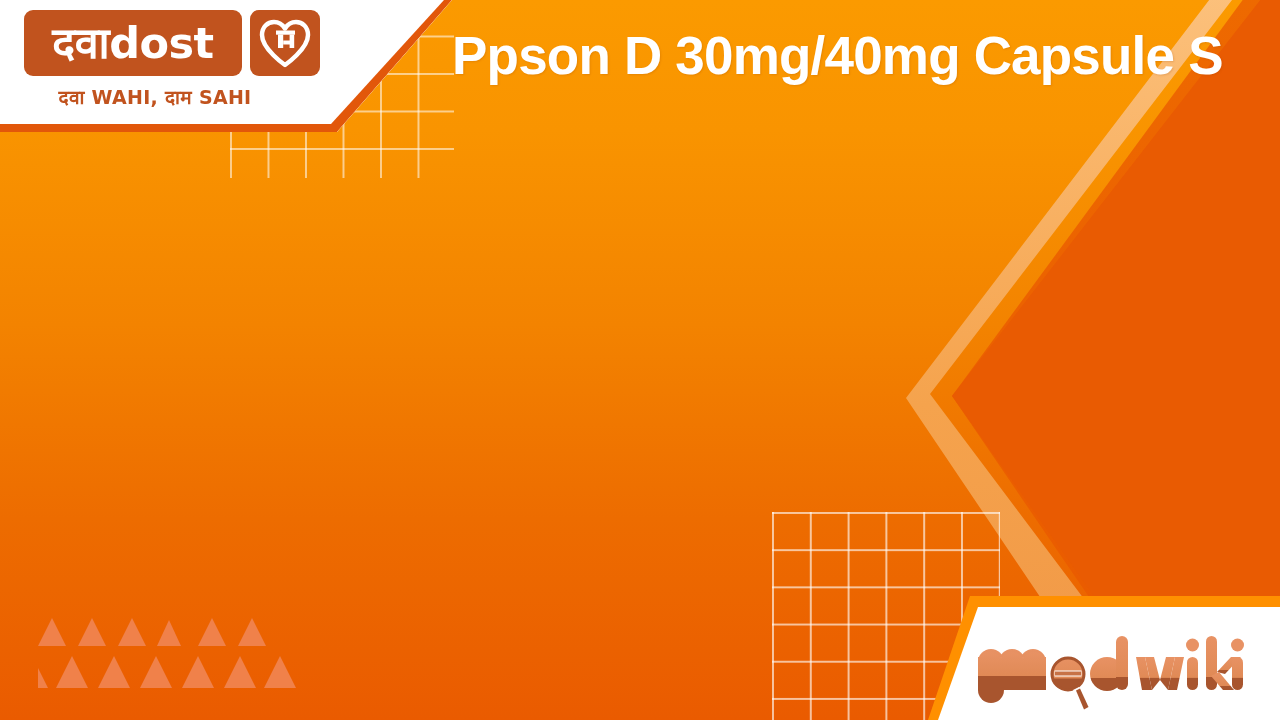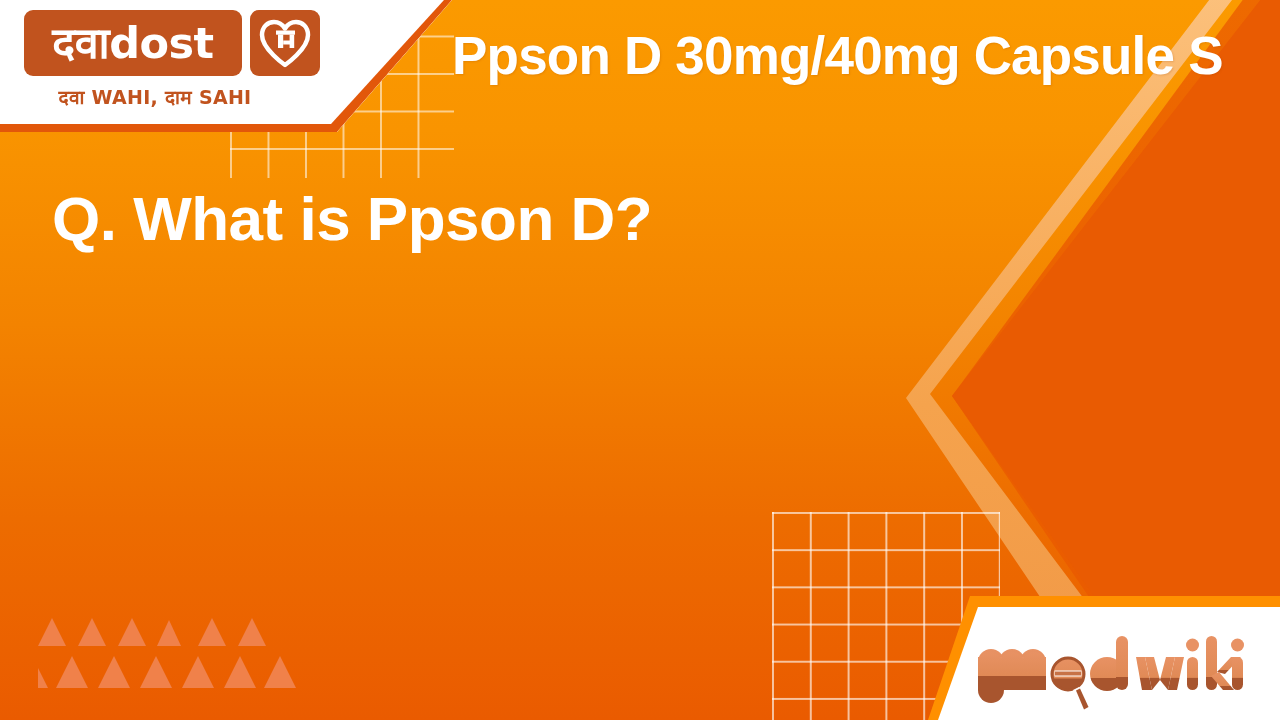--- a/index.html
+++ b/index.html
@@ -208,21 +208,20 @@
             <path d="M25.2 22.5 h10.5 v4 h-10.5 z"></path>
             <path d="M31.6 16.5 h4.6 v13.5 h-4.6 z"></path>
           </g>
         </svg>
       </div>
     </div>
   </div>
 
   <h1 id="header-title">Ppson D 30mg/40mg Capsule S</h1>
 
-  <h2 id="question-text">Q. What is Ppson D?</h2>
 
   <div id="medwiki-card">
     <div id="medwiki-card-border"></div>
     <div id="medwiki-card-inner"></div>
 
     <svg id="medwiki-logo" viewBox="0 0 268 86" width="268" height="86" aria-hidden="true">
       <defs>
         <linearGradient id="mwGrad" x1="0" y1="0" x2="0" y2="1">
           <stop offset="0%" stop-color="#e89264"></stop>
           <stop offset="62%" stop-color="#e08a56"></stop>

